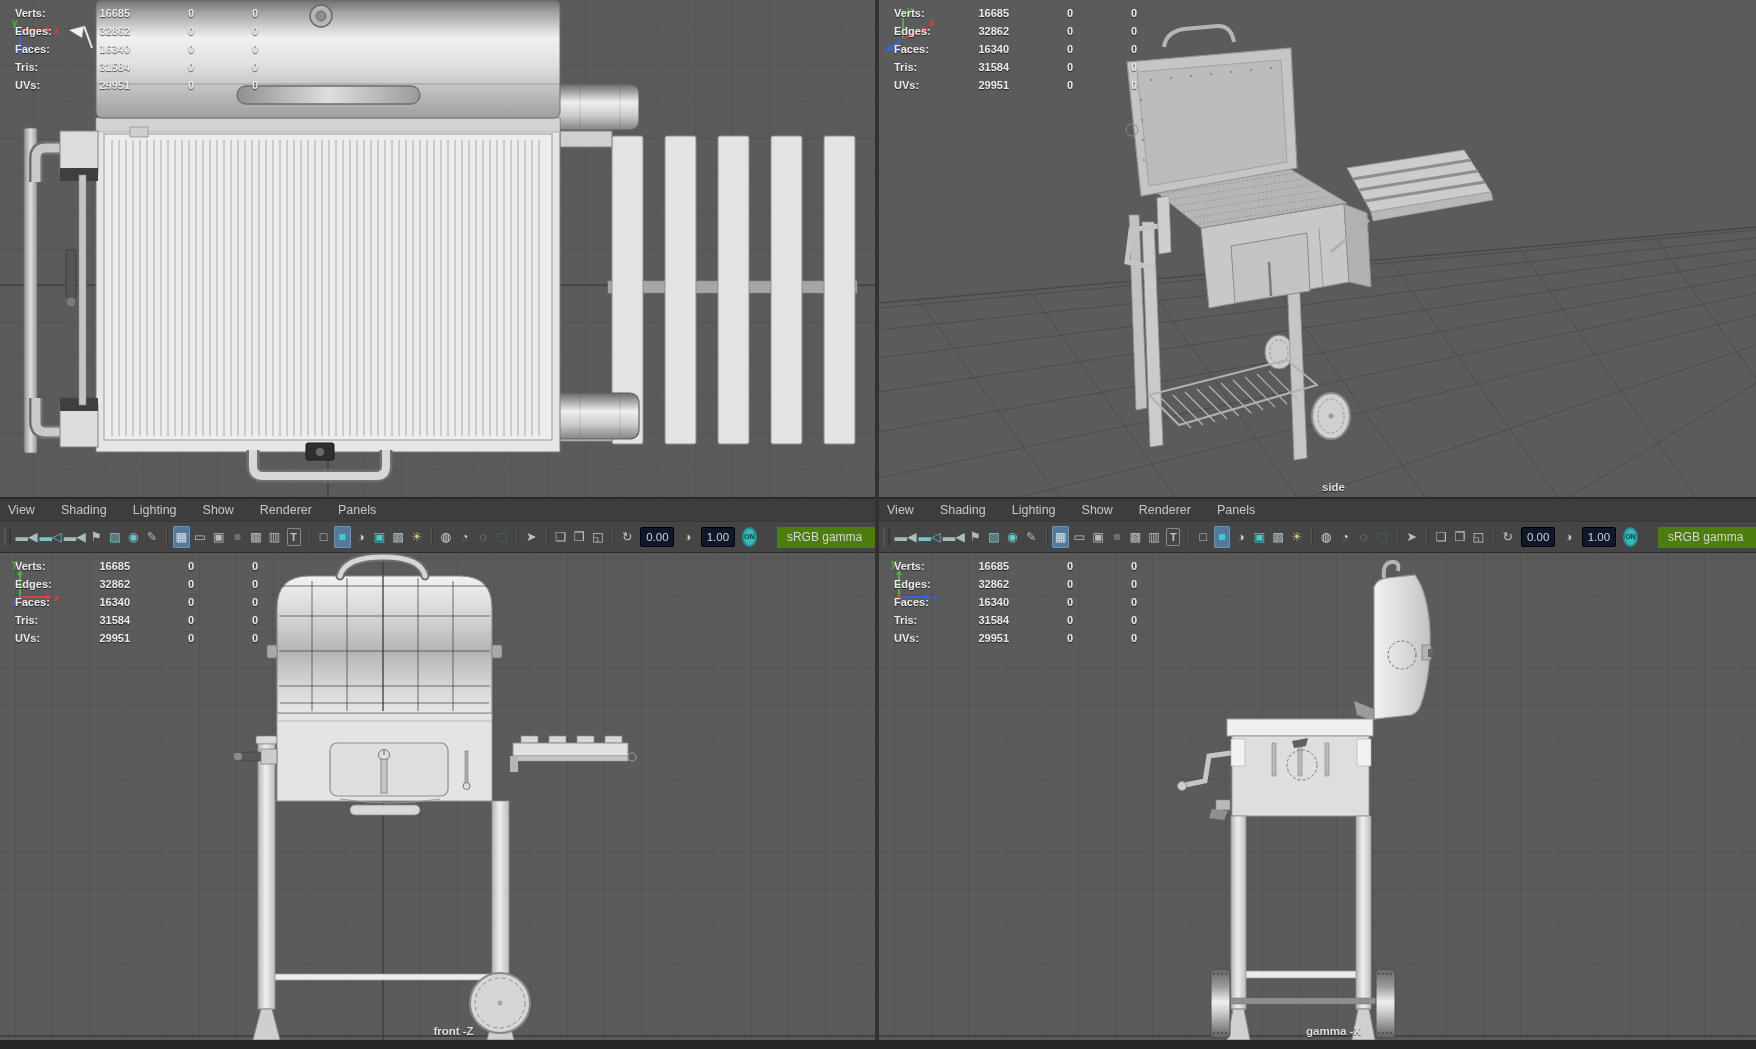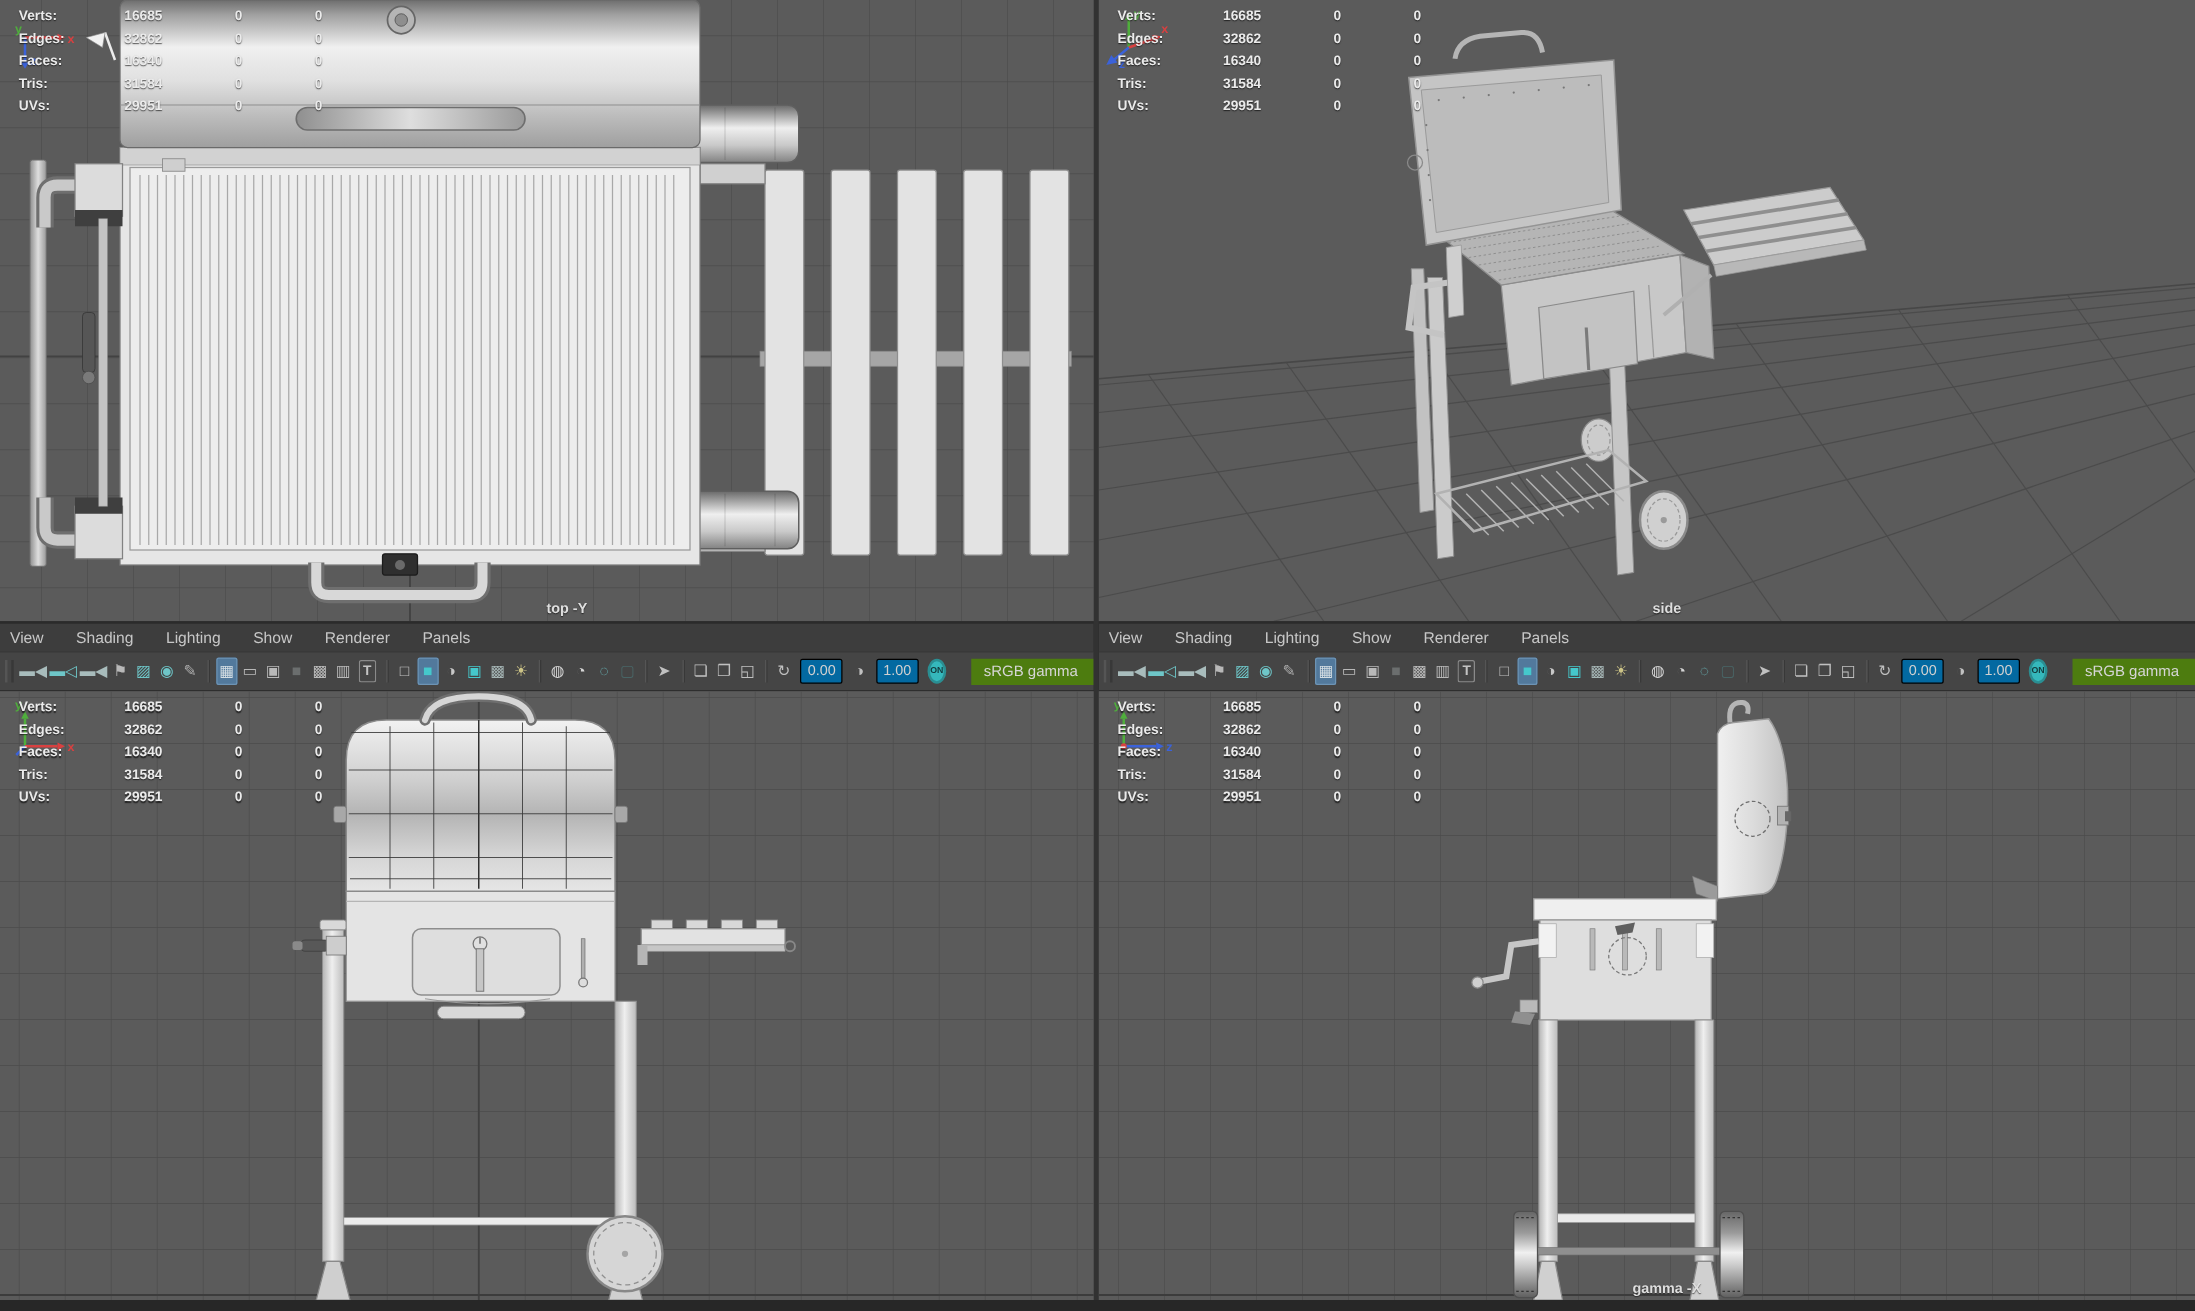--- a/index.html
+++ b/index.html
@@ -23,21 +23,21 @@
   .toolrow{position:absolute;top:521px;height:31px;background:#454545;border-top:1px solid #383838;
            display:flex;align-items:center;box-sizing:border-box;overflow:hidden;}
   #toolrow-l{left:0;width:875px;} #toolrow-r{left:879px;width:877px;}
   .tb-handle{width:5px;height:18px;margin:0 3px 0 4px;border-left:2px solid #555;border-right:2px solid #383838;}
   .tb-sep{width:1px;height:18px;margin:0 5px;background:#555;box-shadow:1px 0 0 #383838;}
   .tb-icon{display:inline-block;width:24px;height:22px;line-height:22px;margin:0 1px;text-align:center;
            font-size:12.5px;border-radius:2px;cursor:default;user-select:none;}
   .tb-icon.active{background:#52799c;box-shadow:inset 0 0 0 1px #6d94b5;}
   .tb-icon.disabled{opacity:.45;}
   .tb-icon.boxed{box-shadow:inset 0 0 0 1px #8a8a8a;height:18px;line-height:18px;width:20px;margin:0 3px;font-size:11px;font-weight:bold;}
-  .tb-field{display:inline-block;width:46px;height:18px;margin:0 4px;background:#0369a1;border:1px solid #000;
+  .tb-field{display:inline-block;width:46px;height:18px;margin:0 4px;background:#0f172a;border:1px solid #000;
             border-radius:2px;color:#d0d0d0;font-size:11.5px;line-height:18px;text-align:center;}
   .tb-toggle{display:inline-block;width:20px;height:20px;margin:0 3px;border-radius:50%;background:#35b8bc;
              border:2px solid #2a8e92;box-sizing:border-box;color:#123a3c;font-size:7px;font-weight:bold;
              line-height:16px;text-align:center;}
   .tb-gamma{display:inline-block;height:21px;line-height:21px;margin-left:17px;padding:0 10px;min-width:78px;
             background:#4d7c0f;color:#d6d6d6;font-size:12px;}
 
   
   .hud{position:absolute;left:15px;top:4px;width:260px;z-index:5;}
   .hud-row{height:18px;line-height:18px;white-space:nowrap;font-size:11px;font-weight:bold;color:#ebebeb;
@@ -217,21 +217,20 @@
         <polygon points="84,26 69,30 82,38" fill="#f2f2f2" stroke="#8a8a8a" stroke-width="0.5"></polygon>
       </g>
     </svg>
     <div class="hud">
         <div class="hud-row"><span class="hud-label">Verts:</span><span class="hud-val">16685</span><span class="hud-c">0</span><span class="hud-c">0</span></div>
         <div class="hud-row"><span class="hud-label">Edges:</span><span class="hud-val">32862</span><span class="hud-c">0</span><span class="hud-c">0</span></div>
         <div class="hud-row"><span class="hud-label">Faces:</span><span class="hud-val">16340</span><span class="hud-c">0</span><span class="hud-c">0</span></div>
         <div class="hud-row"><span class="hud-label">Tris:</span><span class="hud-val">31584</span><span class="hud-c">0</span><span class="hud-c">0</span></div>
         <div class="hud-row"><span class="hud-label">UVs:</span><span class="hud-val">29951</span><span class="hud-c">0</span><span class="hud-c">0</span></div>
       </div>
-    <div class="vp-label">top -Y</div>
     <svg class="gizmo" width="60" height="56">
       <line x1="20" y1="30" x2="46" y2="30" stroke="#d94040" stroke-width="2"></line>
       <polygon points="46,27 52,30 46,33" fill="#d94040"></polygon>
       <line x1="20" y1="30" x2="20" y2="50" stroke="#3b62d9" stroke-width="2"></line>
       <polygon points="17,50 20,55 23,50" fill="#3b62d9"></polygon>
       <text x="12" y="26" fill="#4fae3c">y</text>
       <text x="54" y="34" fill="#d94040">x</text>
       <text x="24" y="52" fill="#3b62d9">z</text>
     </svg>
   </div>
@@ -540,20 +539,21 @@
         </g>
       </g>
     </svg>
     <div class="hud">
         <div class="hud-row"><span class="hud-label">Verts:</span><span class="hud-val">16685</span><span class="hud-c">0</span><span class="hud-c">0</span></div>
         <div class="hud-row"><span class="hud-label">Edges:</span><span class="hud-val">32862</span><span class="hud-c">0</span><span class="hud-c">0</span></div>
         <div class="hud-row"><span class="hud-label">Faces:</span><span class="hud-val">16340</span><span class="hud-c">0</span><span class="hud-c">0</span></div>
         <div class="hud-row"><span class="hud-label">Tris:</span><span class="hud-val">31584</span><span class="hud-c">0</span><span class="hud-c">0</span></div>
         <div class="hud-row"><span class="hud-label">UVs:</span><span class="hud-val">29951</span><span class="hud-c">0</span><span class="hud-c">0</span></div>
       </div>
+    <div class="vp-label">front -Z</div>
     <svg class="gizmo" width="60" height="56">
       <line x1="20" y1="44" x2="20" y2="22" stroke="#4fae3c" stroke-width="2"></line>
       <polygon points="17,22 20,16 23,22" fill="#4fae3c"></polygon>
       <line x1="20" y1="44" x2="46" y2="44" stroke="#d94040" stroke-width="2"></line>
       <polygon points="46,41 52,44 46,47" fill="#d94040"></polygon>
       <line x1="20" y1="44" x2="13" y2="51" stroke="#3b62d9" stroke-width="2"></line>
       <text x="12" y="14" fill="#4fae3c">y</text>
       <text x="54" y="48" fill="#d94040">x</text>
     </svg>
   </div>

